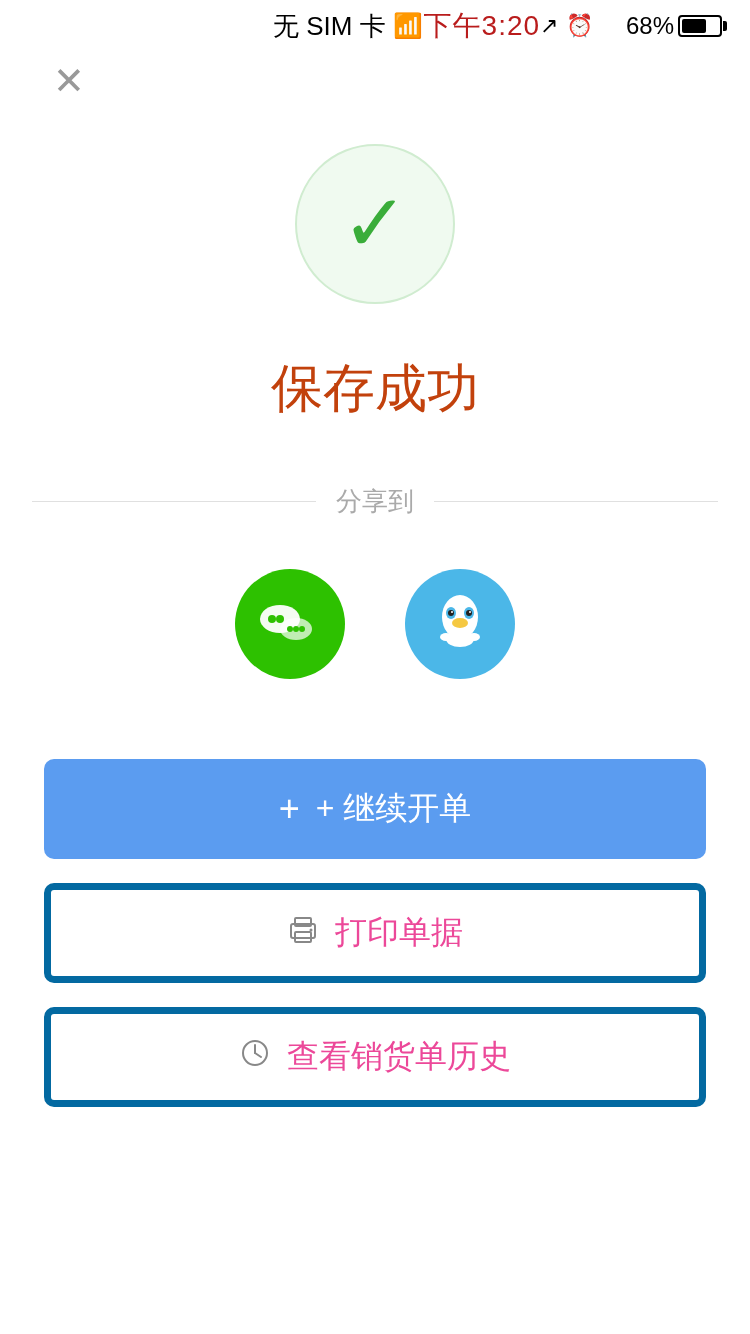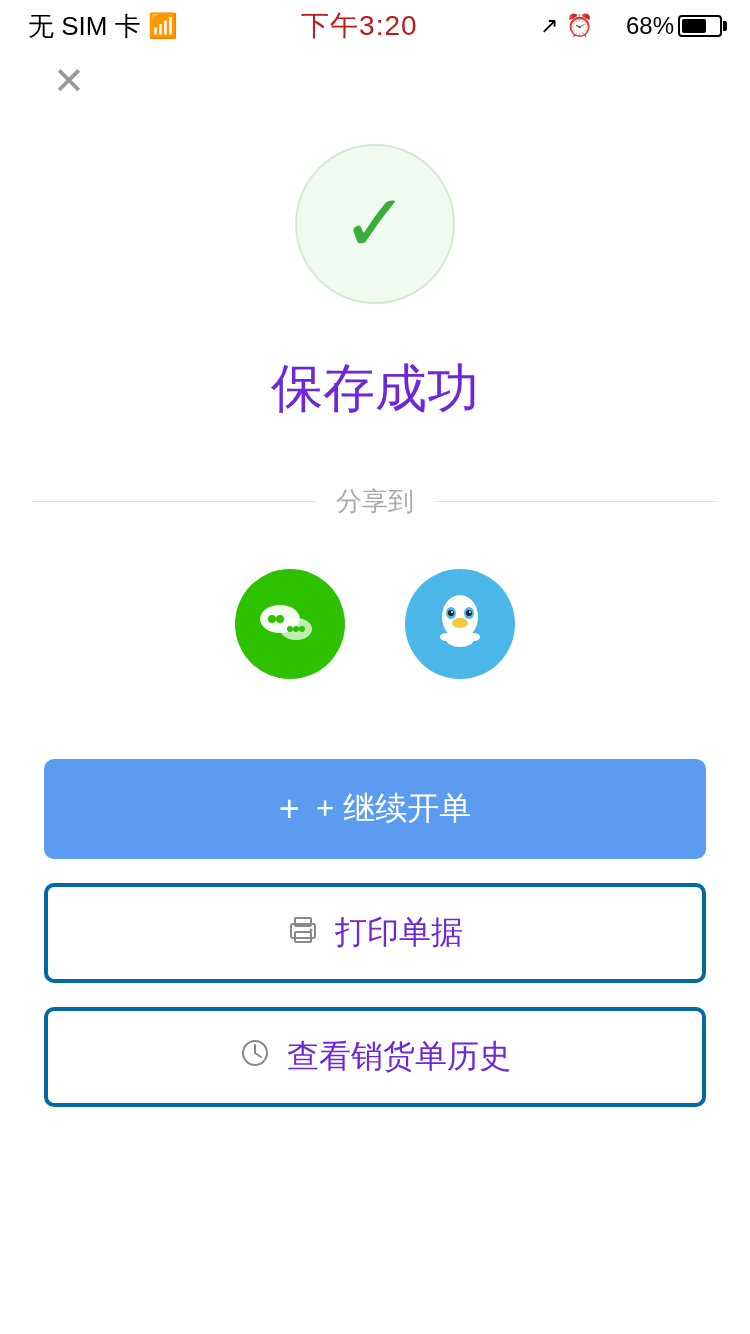--- a/index.html
+++ b/index.html
@@ -9,21 +9,21 @@
       width: 750px;
       min-height: 1334px;
       background: #ffffff;
       font-family: -apple-system, "PingFang SC", "Helvetica Neue", Arial, sans-serif;
       position: relative;
     }
 
     
     .status-bar {
       display: flex;
-      justify-content: space-between;
+      justify-content: flex-end;
       align-items: center;
       padding: 8px 28px 0 28px;
       height: 44px;
     }
 
     .status-left {
       display: flex;
       align-items: center;
       gap: 8px;
       font-size: 26px;
@@ -133,21 +133,21 @@
 
     .check-mark {
       color: #3aad3a;
       font-size: 80px;
       line-height: 1;
     }
 
     
     .success-title {
       font-size: 52px;
-      color: #6d28d9;
+      color: #c2410c;
       font-weight: 400;
       margin-bottom: 60px;
       text-align: center;
     }
 
     
     .share-divider {
       width: 100%;
       display: flex;
       align-items: center;
@@ -213,22 +213,22 @@
       border: none;
     }
 
     .action-btn-primary {
       background: #5b9cf0;
       color: #fff;
     }
 
     .action-btn-secondary {
       background: #fff;
-      color: #6d28d9;
-      border: 4px solid #0369a1;
+      color: #ec4899;
+      border: 7px solid #0369a1;
     }
   </style>
 </head>
 <body>
 
 <div class="status-bar">
   <div class="status-left">
     <span>无 SIM 卡</span>
     <span class="wifi-icon">📶</span>
   </div>

